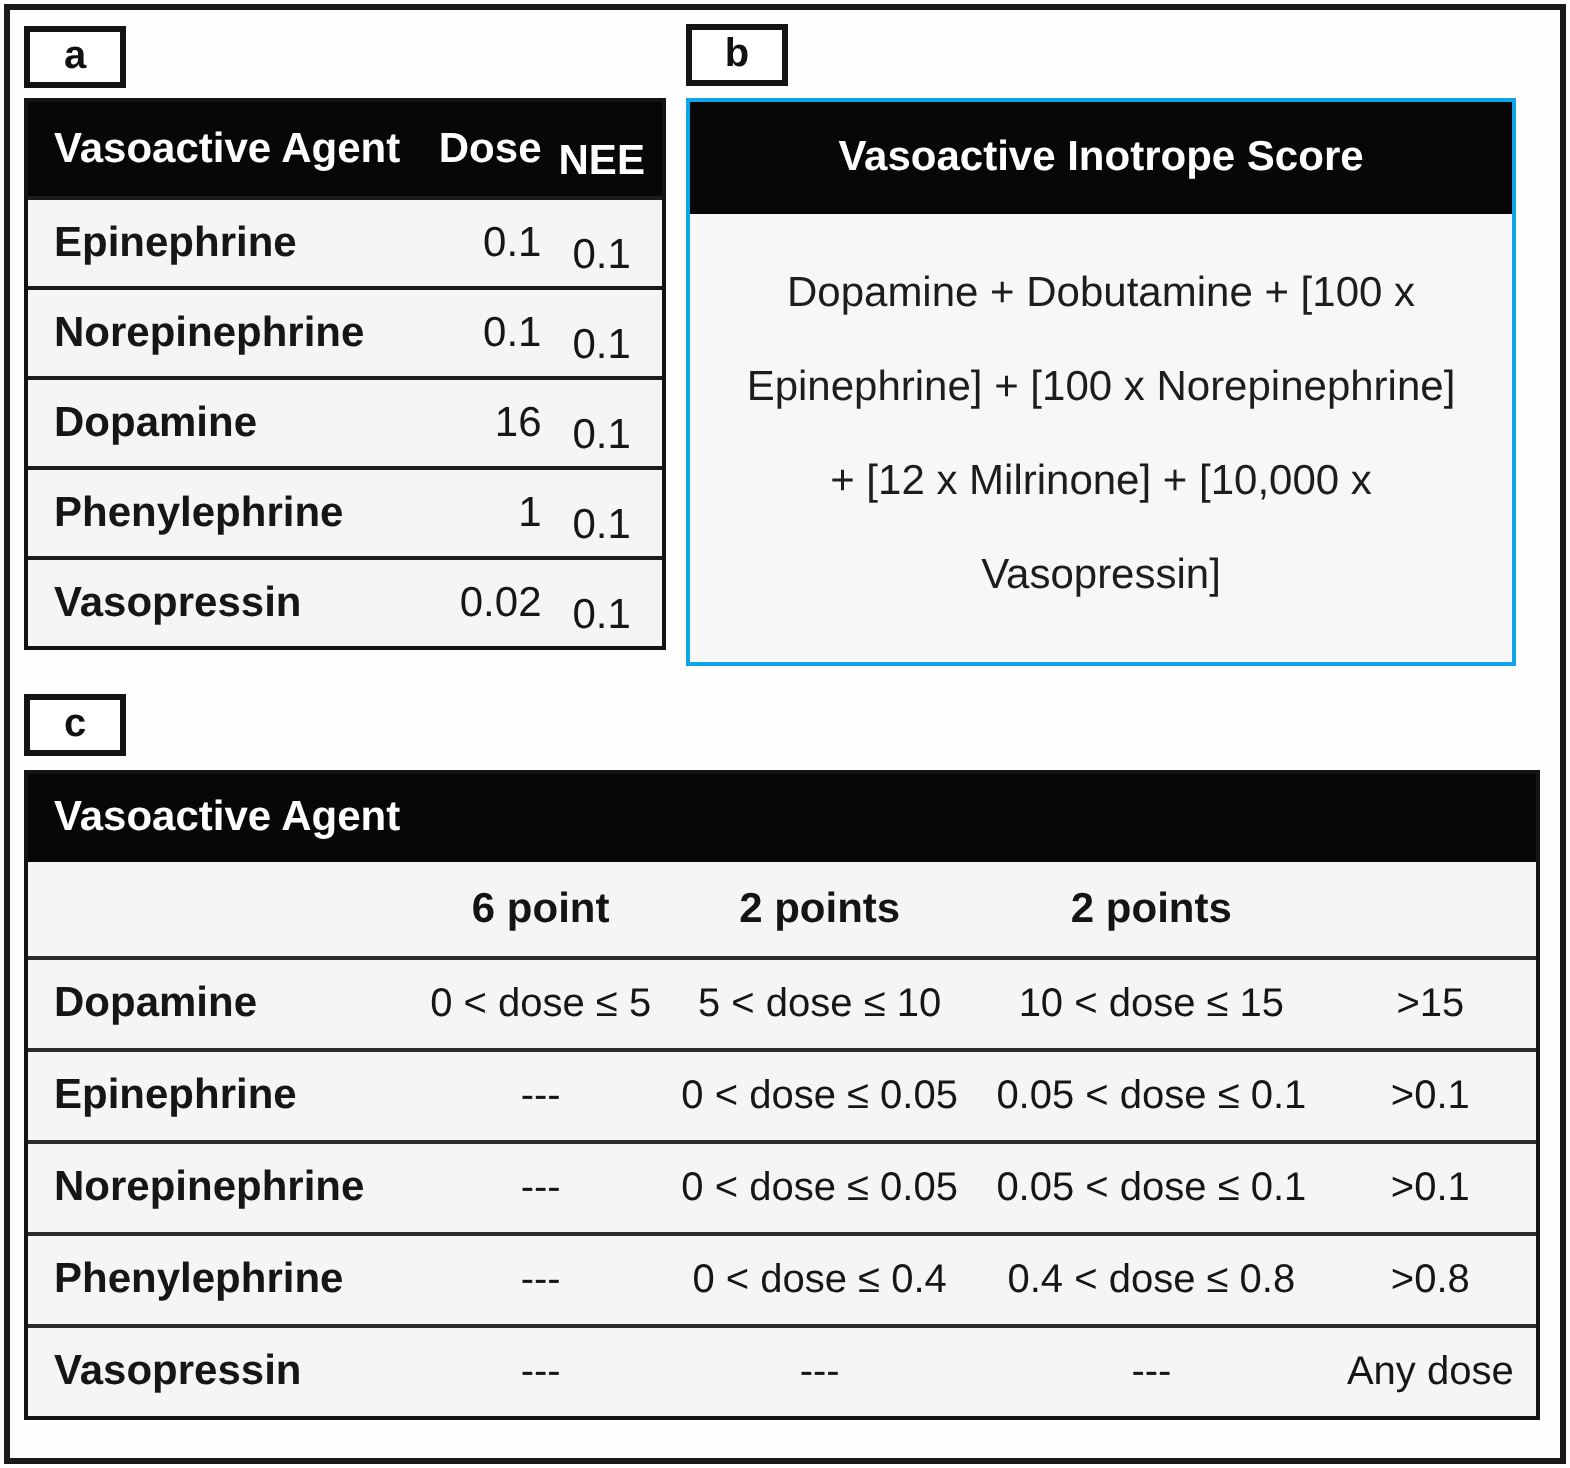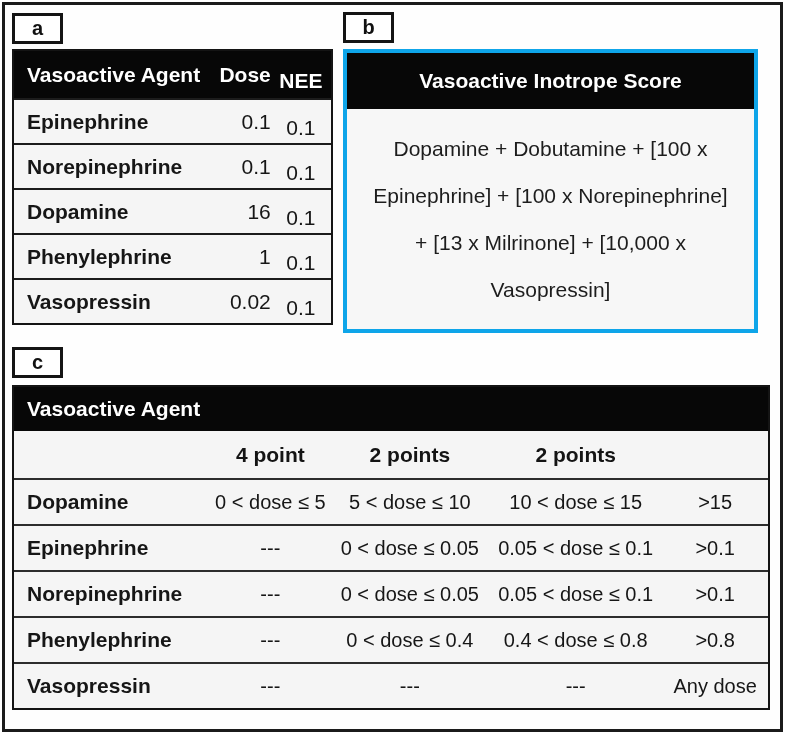--- a/index.html
+++ b/index.html
@@ -41,21 +41,21 @@
     display: flex; align-items: center; font-size: 21px;
   }
   .ca-agent { width: 59%; padding-left: 13px; text-align: left; }
   .ca-dose  { width: 22%; text-align: right; }
   .ca-nee   { width: 19%; text-align: center; margin-top: 12px; }
   .pa-row .ca-agent { font-weight: 700; }
 
   
   .panel-b {
     position: absolute; left: 343px; top: 49px; width: 415px; height: 284px;
-    border: 4px solid #0ea5e9; background: #f7f7f7;
+    border: 2px solid #0ea5e9; background: #f7f7f7;
   }
   .pb-header {
     height: 56px; background: #070707; color: #fff;
     display: flex; align-items: center; justify-content: center;
     font-weight: 700; font-size: 21px;
   }
   .pb-body {
     padding-top: 16px; font-size: 21px; line-height: 47px;
     text-align: center; color: #1d1d1d;
   }
@@ -129,36 +129,36 @@
 
 <div class="plabel" id="label-b">
   <span>b</span>
 </div>
 
 <div class="panel-b">
   <div class="pb-header">Vasoactive Inotrope Score</div>
   <div class="pb-body">
     <div>Dopamine + Dobutamine + [100 x</div>
     <div>Epinephrine] + [100 x Norepinephrine]</div>
-    <div>+ [13 x Milrinone] + [10,000 x</div>
+    <div>+ [12 x Milrinone] + [10,000 x</div>
     <div>Vasopressin]</div>
   </div>
 </div>
 
 <div class="plabel" id="label-c">
   <span>c</span>
 </div>
 
 <div class="panel-c">
   <div class="pc-header">
     <div class="cc-agent">Vasoactive Agent</div>
   </div>
   <div class="pc-sub">
     <div class="cc-agent"></div>
-    <div class="cc-p1">4 point</div>
+    <div class="cc-p1">6 point</div>
     <div class="cc-p2">2 points</div>
     <div class="cc-p3">2 points</div>
   </div>
   <div class="pc-row">
     <div class="cc-agent">Dopamine</div>
     <div class="cc-p1">0 &lt; dose ≤ 5</div>
     <div class="cc-p2">5 &lt; dose ≤ 10</div>
     <div class="cc-p3">10 &lt; dose ≤ 15</div>
     <div class="cc-p4">&gt;15</div>
   </div>

